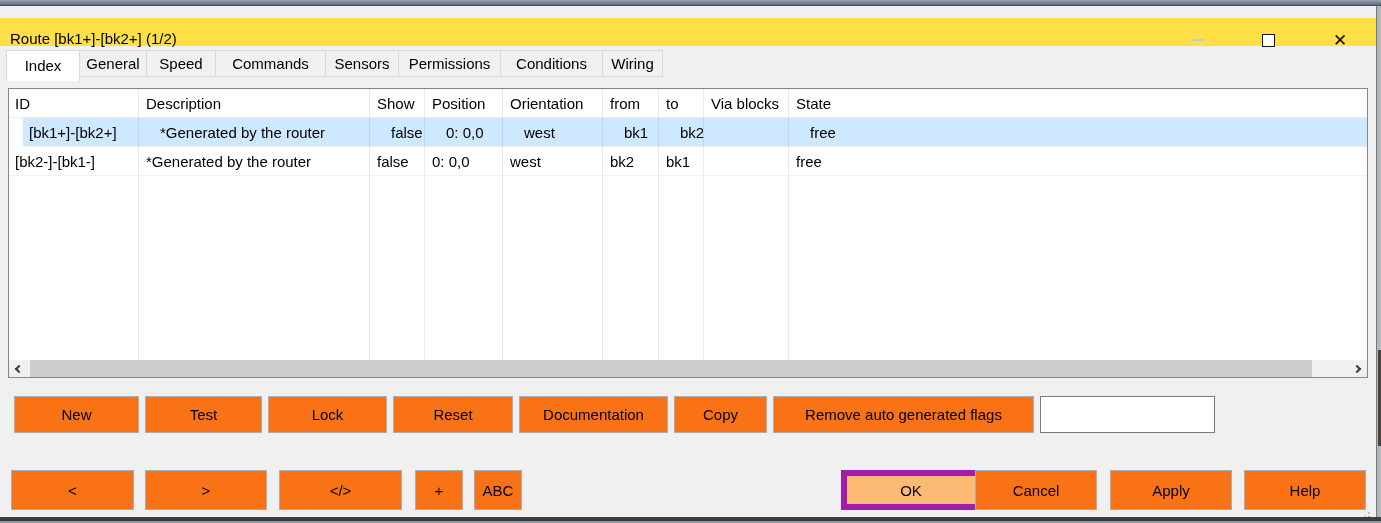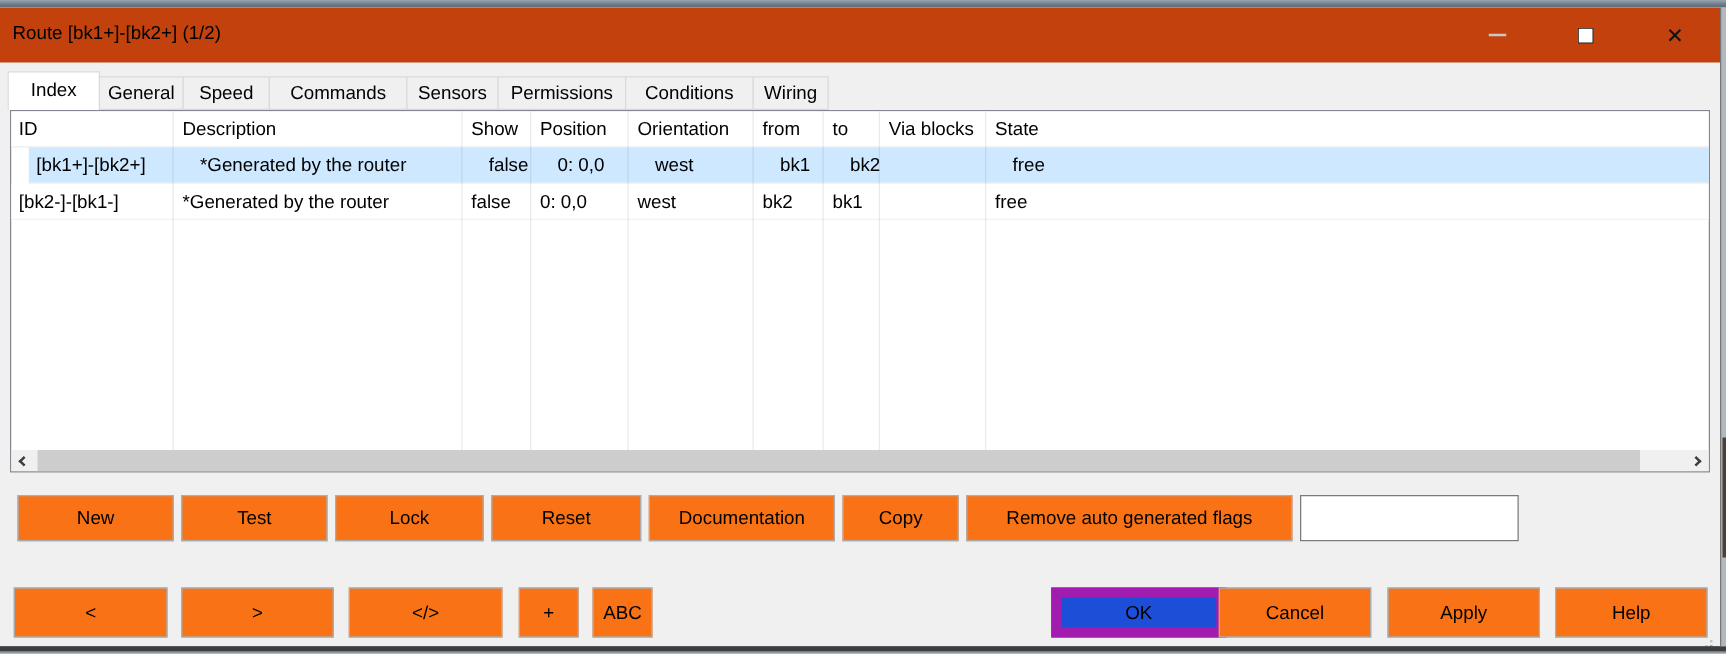--- a/index.html
+++ b/index.html
@@ -12,30 +12,30 @@
   .top-strip { position:absolute; left:0; top:0; width:1381px; height:6px;
                background:linear-gradient(#97a5b1,#5d6c7a); border-bottom:1px solid #47525c; }
   .bottom-strip { position:absolute; left:0; top:517px; width:1381px; height:6px; background:#8e979e; }
   .bottom-strip .dark { position:absolute; left:0; top:0; width:100%; height:4px; background:#3a3e41; }
   .right-strip { position:absolute; left:1376px; top:6px; width:5px; height:511px; background:#b4b8ba; border-left:1px solid #75797c; }
   .right-strip .notch { position:absolute; left:1px; top:344px; width:4px; height:96px; background:#4c4038; }
 
   .dialog { position:absolute; left:0; top:6px; width:1376px; height:511px; background:#f0f0f0; }
 
   
-  .titlebar { position:absolute; left:0; top:0; width:100%; height:44px; background:#c2410c; }
+  .titlebar { position:absolute; left:0; top:12px; width:100%; height:28px; background:#fde047; }
   .title { position:absolute; left:10px; top:12px; font-size:15px; color:#000; white-space:nowrap; }
   .winbtn { position:absolute; top:8px; width:32px; height:28px; display:flex; align-items:center; justify-content:center; cursor:default; }
   .winbtn.min { left:1182px; } .winbtn.max { left:1252px; } .winbtn.close { left:1324px; }
   .minbar { width:14px; height:2px; background:#c9c9c9; }
   .maxbox { width:13px; height:13px; border:1px solid #161616; background:#fff; }
   .closex { font-size:17px; color:#111; line-height:1; }
 
   
-  .tabbar { position:absolute; left:6px; top:44px; height:38px; display:flex; align-items:flex-end; }
+  .tabbar { position:absolute; left:6px; top:44px; height:38px; display:flex; align-items:flex-start; }
   .tab { height:27px; line-height:25px; text-align:center; font-size:15px; color:#000;
          background:#f0f0f0; border:1px solid #d9d9d9; margin-right:-1px; white-space:nowrap; }
   .tab.active { height:31px; line-height:29px; background:#fff; border-bottom:none; position:relative; z-index:2; }
   .w0{width:74px}.w1{width:68px}.w2{width:70px}.w3{width:111px}
   .w4{width:74px}.w5{width:103px}.w6{width:103px}.w7{width:61px}
 
   
   .listview { position:absolute; left:8px; top:82px; width:1360px; height:290px;
               background:#fff; border:1px solid #828790; overflow:hidden; }
   .vline { position:absolute; top:0; bottom:17px; width:1px; background:rgba(130,135,144,0.18); z-index:3; }
@@ -65,21 +65,21 @@
              white-space:nowrap; cursor:default; }
   .actions { position:absolute; left:14px; top:390px; height:37px; display:flex; gap:6px; }
   .a0{width:125px}.a1{width:118px}.a2{width:117px}.a3{width:119px}
   .a4{width:120px}.a5{width:149px}.a6{width:93px}.a7{width:261px}
   .filter { width:175px; height:37px; background:#fff; border:1px solid #7a7a7a;
             font-size:15px; font-family:inherit; padding:0 6px; outline:none; }
 
   .dlgbtn { position:absolute; top:464px; height:40px; }
   .b-lt{left:11px; width:123px} .b-gt{left:145px; width:122px} .b-code{left:279px; width:123px}
   .b-plus{left:415px; width:48px} .b-abc{left:474px; width:48px}
-  .b-ok{left:841px; width:140px; border:8px solid #a21caf; background:#1d4ed8;}
+  .b-ok{left:841px; width:140px; border:6px solid #a21caf; background:#fdba74;}
   .b-cancel{left:975px; width:122px} .b-apply{left:1110px; width:122px} .b-help{left:1244px; width:122px}
 
   
   .grip { position:absolute; left:1358px; top:504px; width:12px; height:12px; }
   .grip::after { content:""; position:absolute; right:0; bottom:0; width:2px; height:2px; background:#9f9f9f;
                  box-shadow:-4px 0 #9f9f9f, -8px 0 #c3c3c3, 0 -4px #9f9f9f, -4px -4px #c3c3c3, 0 -8px #c3c3c3; }
 </style>
 </head>
 <body>
 

